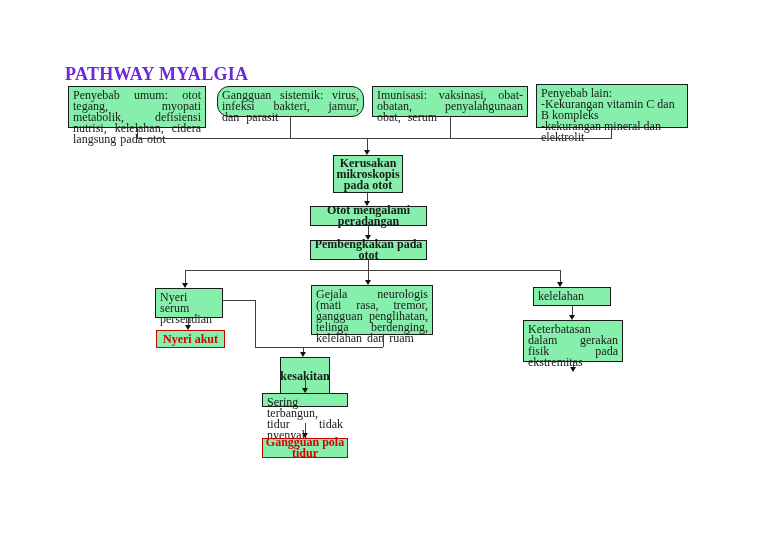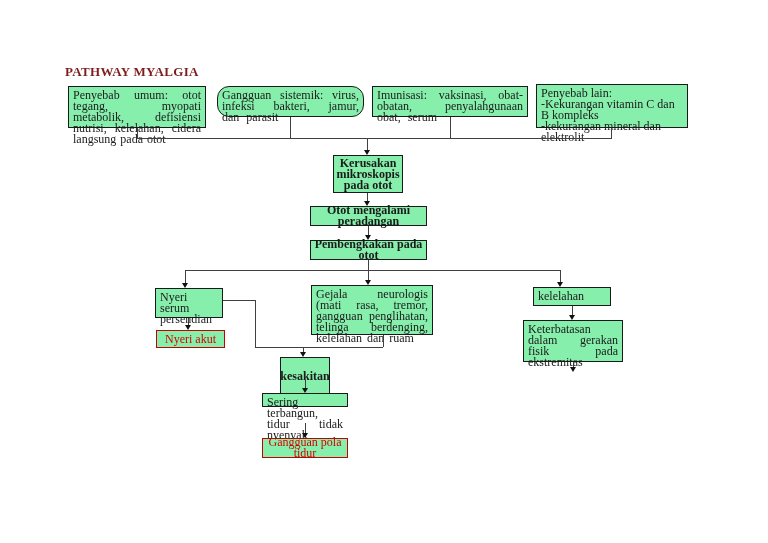--- a/index.html
+++ b/index.html
@@ -2,32 +2,32 @@
 <html><head>
 <meta charset="utf-8">
 <style>
   html,body{margin:0;padding:0;background:#e8e8e8;}
   .page{
     position:relative;width:768px;height:543px;background:#ffffff;
     font-family:"Liberation Serif", serif;color:#1a1a1a;overflow:hidden;
     margin:0 auto;
   }
   .title{
-    position:absolute;font-weight:bold;font-size:13px;letter-spacing:.3px;
-    color:#7f1d1d;
+    position:absolute;font-weight:bold;font-size:18px;letter-spacing:.3px;
+    color:#6d28d9;
     font-family:Liberation Serif, serif;
   }
   .node{
     position:absolute;border:1.5px solid #1a1a1a;background:#86efac;
     font-size:12px;line-height:11px;padding:3px 4px;box-sizing:border-box;
     color:#1a1a1a;
   }
   .node.justify{text-align:justify;text-align-last:left;word-spacing:1px;}
   .node.center{display:flex;align-items:center;justify-content:center;text-align:center;padding:1px 2px;font-weight:bold;}
-  .node.red{color:#d90000;border-color:#c40000;font-weight:normal;}
+  .node.red{color:#d90000;border-color:#c40000;font-weight:bold;}
   .vline,.hline{position:absolute;background:#404040;}
   .vline{width:1px;}
   .hline{height:1px;}
   .arrow{
     position:absolute;width:0;height:0;
     border-left:3.5px solid transparent;border-right:3.5px solid transparent;
     border-top:5.5px solid #111;
   }
   .pl-line{display:block;}
 </style>

